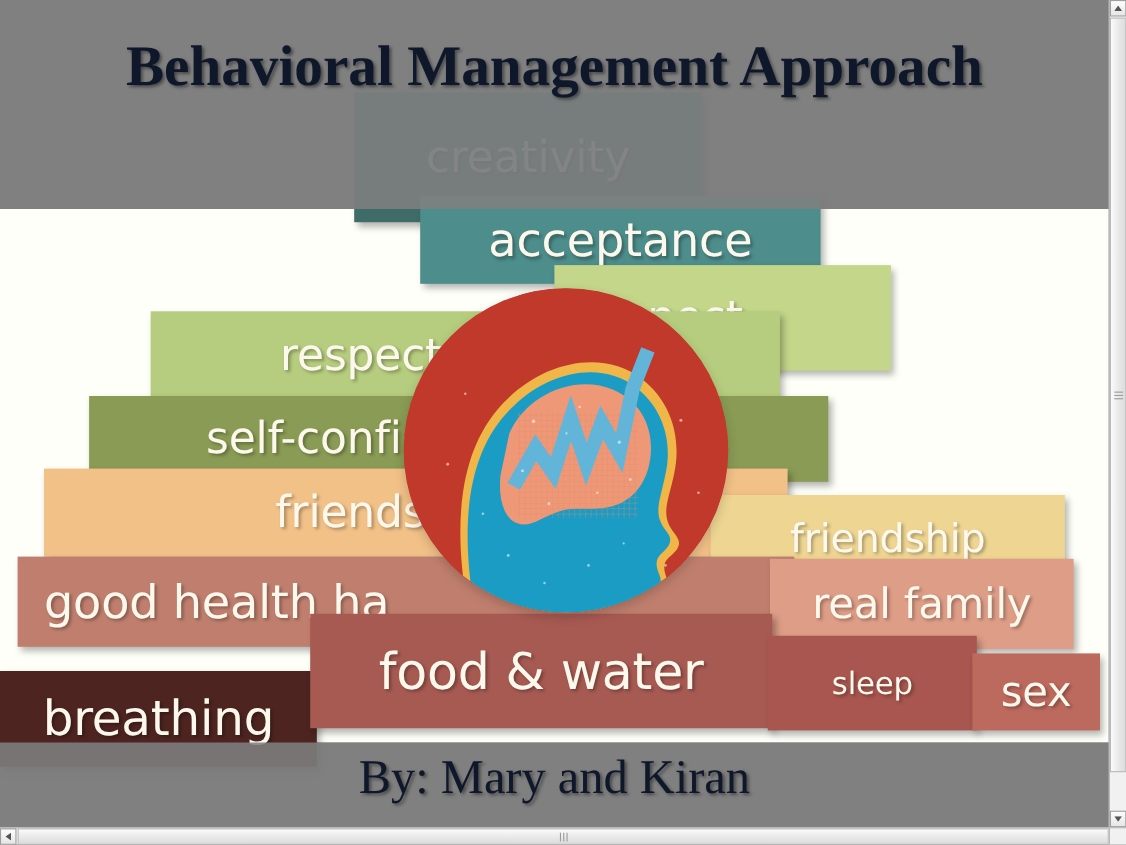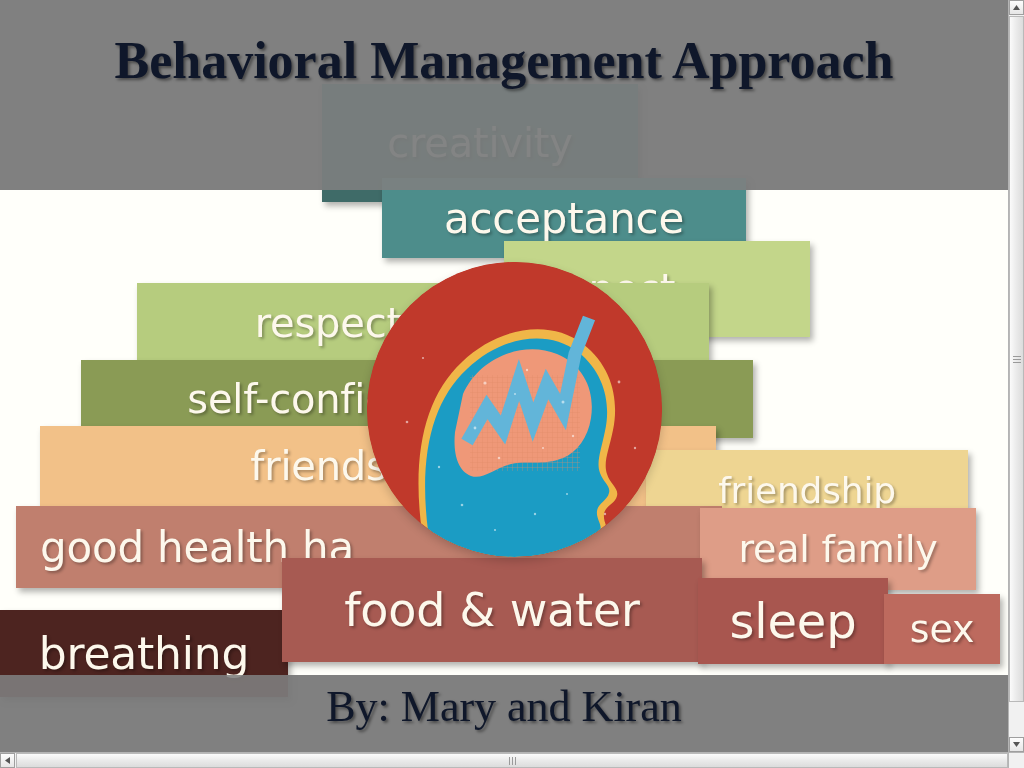--- a/index.html
+++ b/index.html
@@ -234,21 +234,21 @@
         <div class="bar" style="left: 700px; top: 508px; width: 276px; height: 82px; background: rgb(222, 157, 135); justify-content: center; padding: 0px 24px;">
           <span style="font-size: 38px;">real family</span>
         </div>
         <div class="bar" style="left: 0px; top: 610px; width: 288px; height: 87px; background: rgb(77, 36, 32); justify-content: center; padding: 0px 24px;">
           <span style="font-size: 44px;">breathing</span>
         </div>
         <div class="bar" style="left: 282px; top: 558px; width: 420px; height: 104px; background: rgb(167, 90, 82); justify-content: center; padding: 0px 24px;">
           <span style="font-size: 46px;">food &amp; water</span>
         </div>
         <div class="bar" style="left: 698px; top: 578px; width: 190px; height: 86px; background: rgb(168, 86, 79); justify-content: center; padding: 0px 24px;">
-          <span style="font-size: 48px;">sleep</span>
+          <span style="font-size: 28px;">sleep</span>
         </div>
         <div class="bar" style="left: 884px; top: 594px; width: 116px; height: 70px; background: rgb(189, 106, 94); justify-content: center; padding: 0px 28px;">
           <span style="font-size: 38px;">sex</span>
         </div>
       </div>
 
     <div id="badge">
       <svg width="295" height="295" viewBox="0 0 295 295" aria-hidden="true">
         <defs>
           <clipPath id="circClip">

